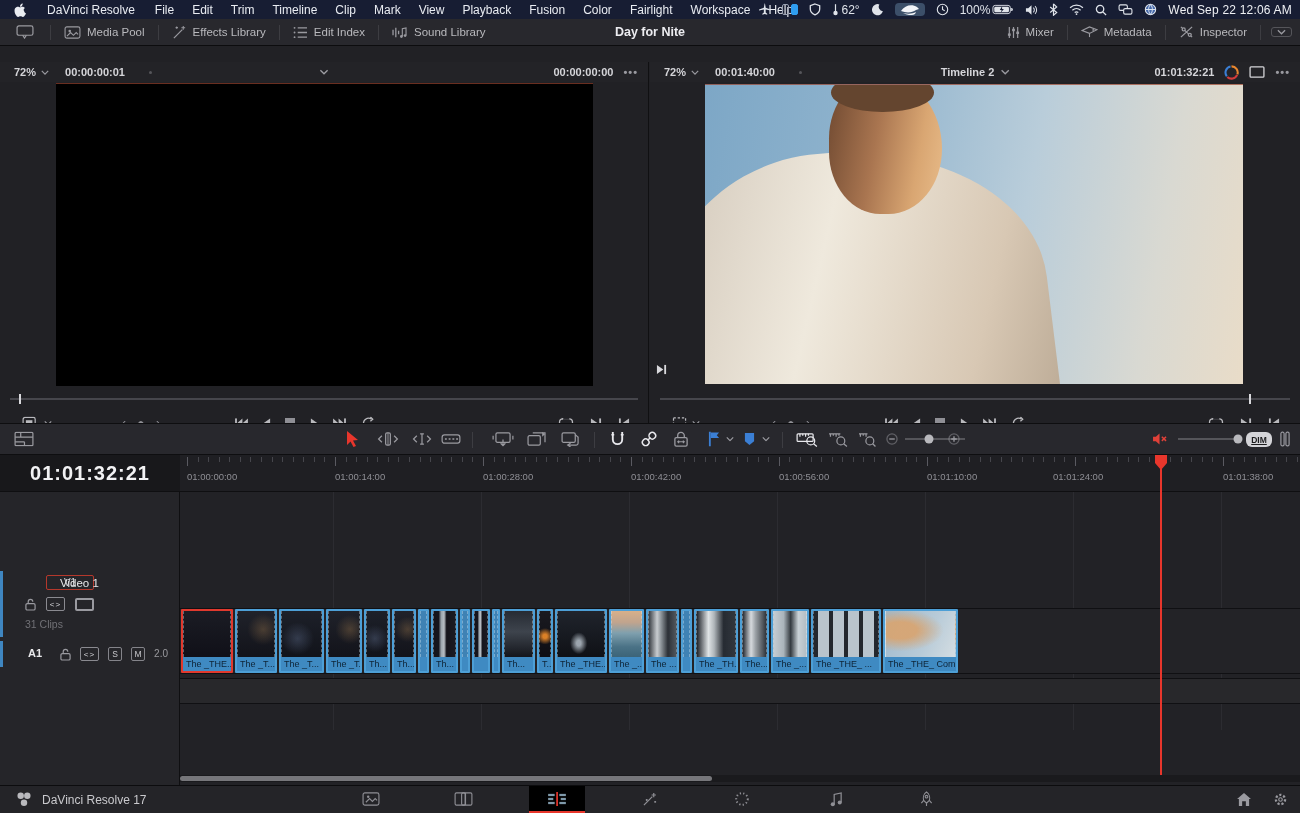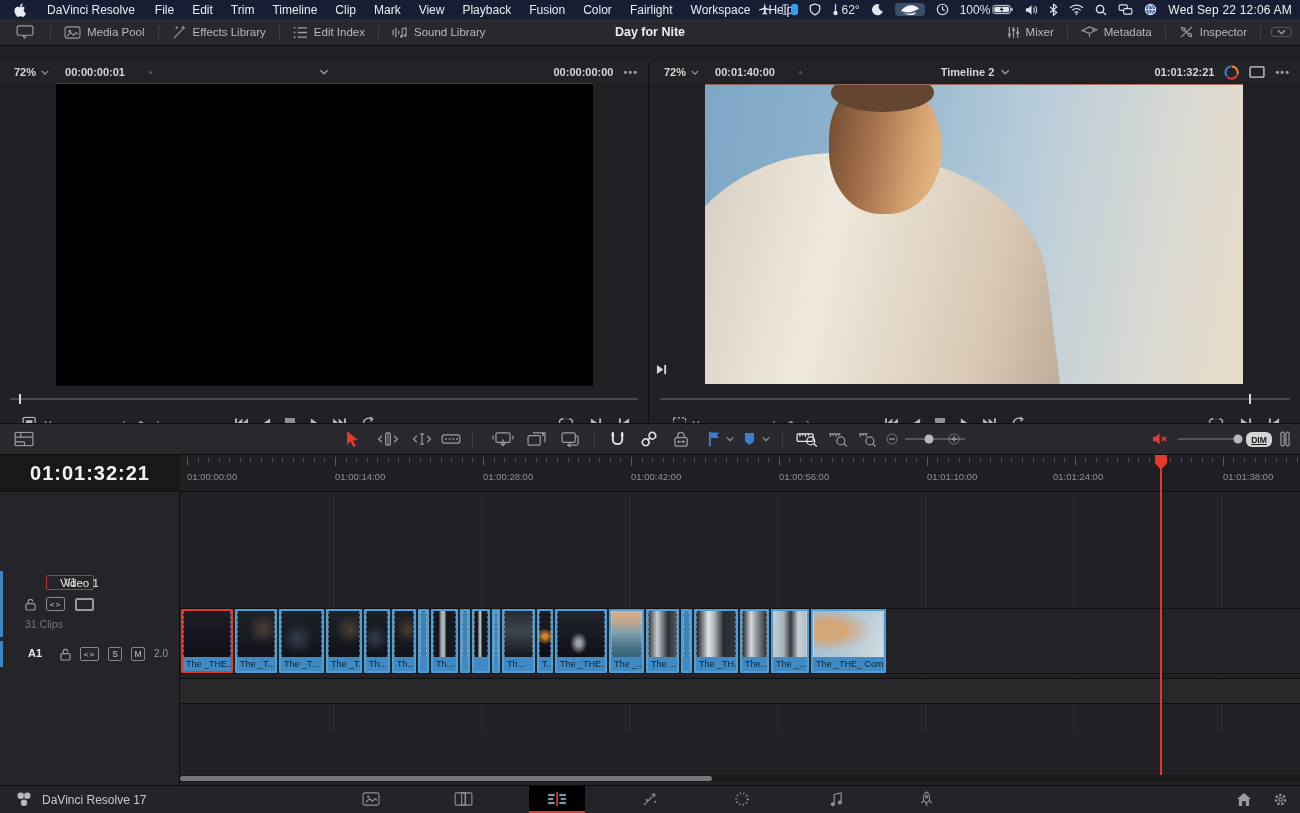--- a/index.html
+++ b/index.html
@@ -814,20 +814,24 @@
             <div class="cliplabel">The _TH...</div>
           </div>
           <div class="clip" style="width: 29px;">
             <div class="thumb t-person2"></div>
             <div class="cliplabel">The...</div>
           </div>
           <div class="clip" style="width: 38px;">
             <div class="thumb t-brightroom"></div>
             <div class="cliplabel">The _...</div>
           </div>
+          <div class="clip" style="width: 70px;">
+            <div class="thumb t-windows"></div>
+            <div class="cliplabel">The _THE_ ...</div>
+          </div>
           <div class="clip" style="width: 75px;">
             <div class="thumb t-skyman"></div>
             <div class="cliplabel">The _THE_ Com...</div>
           </div>
         </div>
     </div>
 
     <div class="v1-head">
       <span class="trk-colorbar" style="top:0; height:66px;"></span>
       <span class="v1-badge">V1</span>

